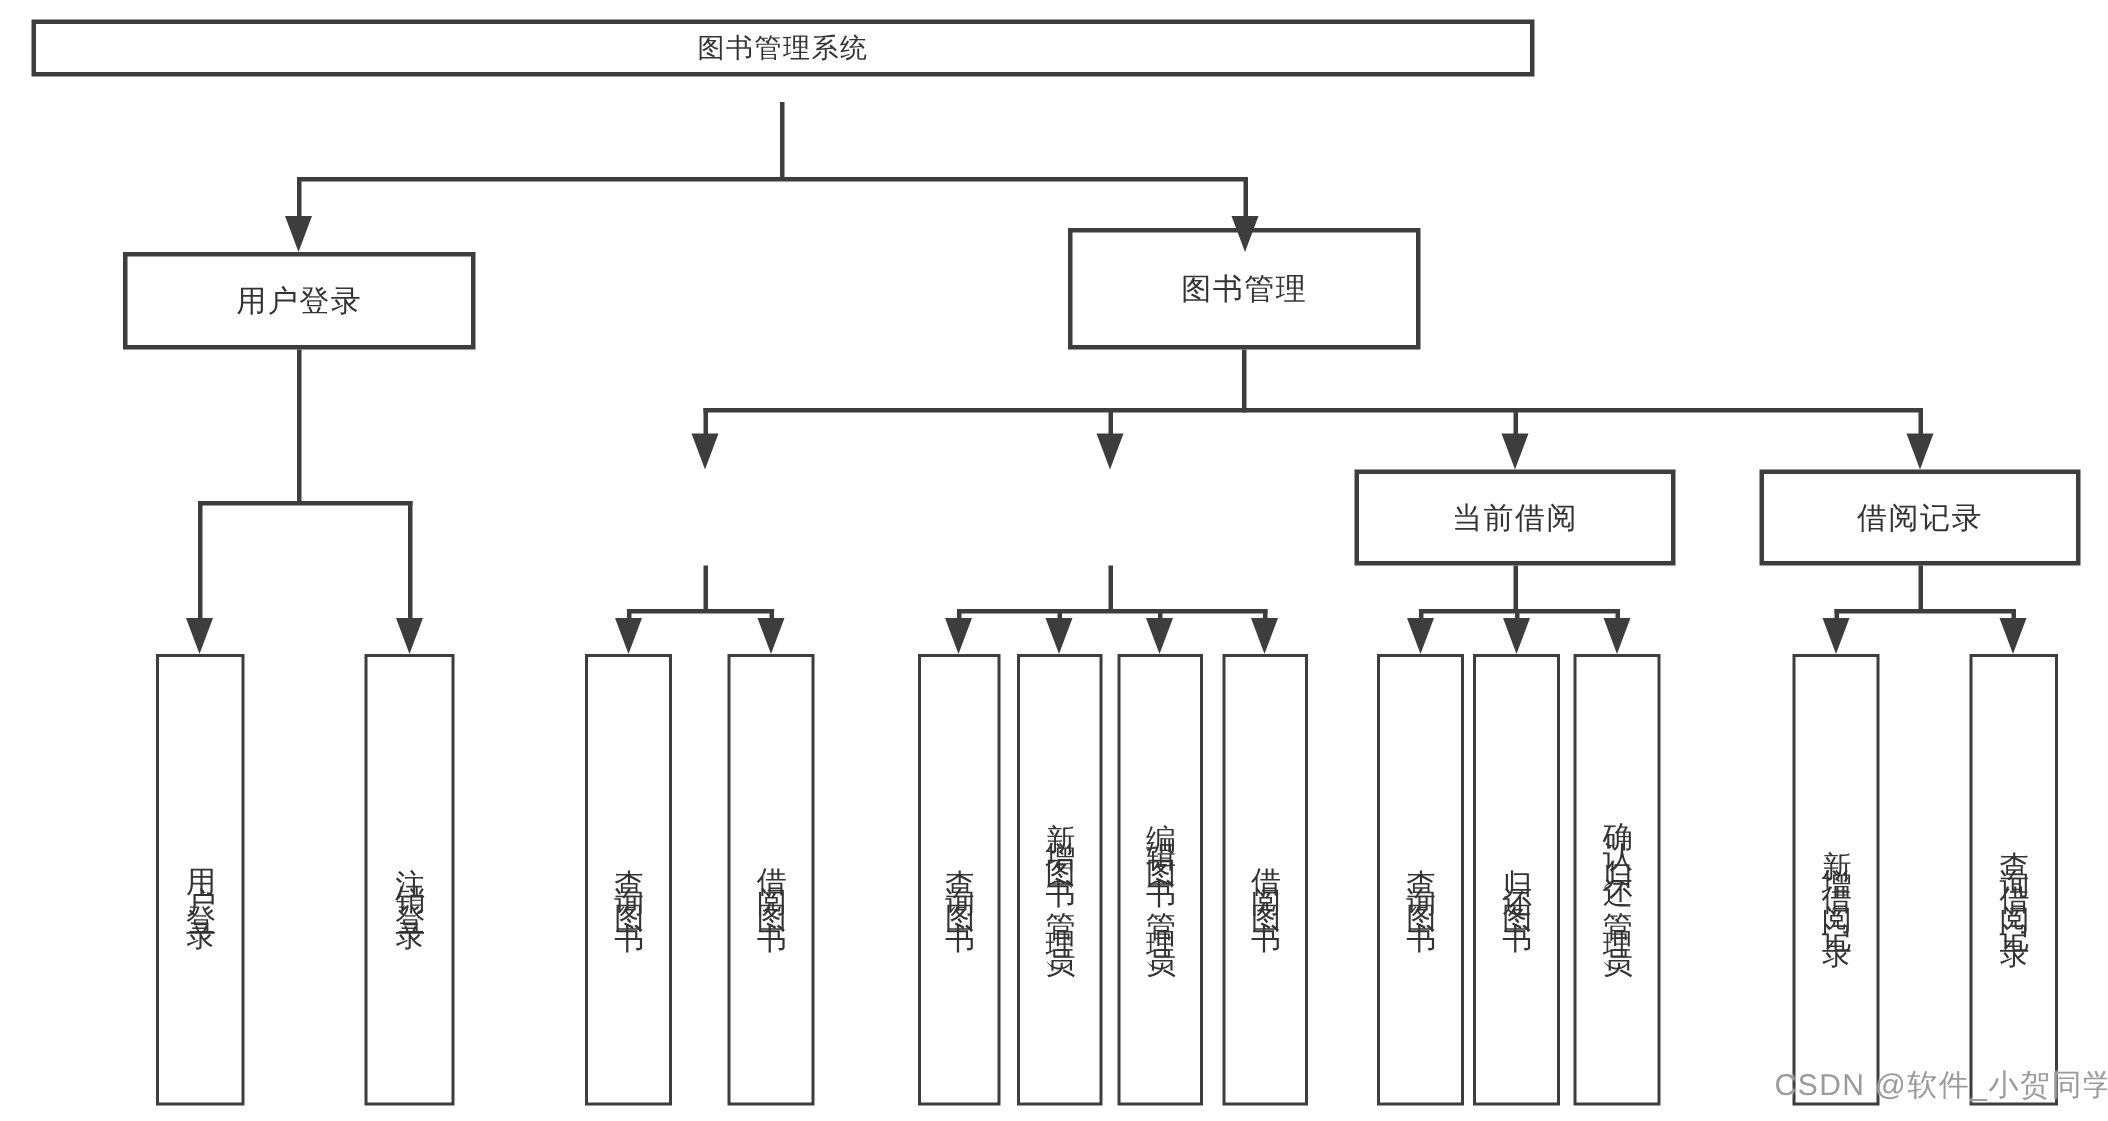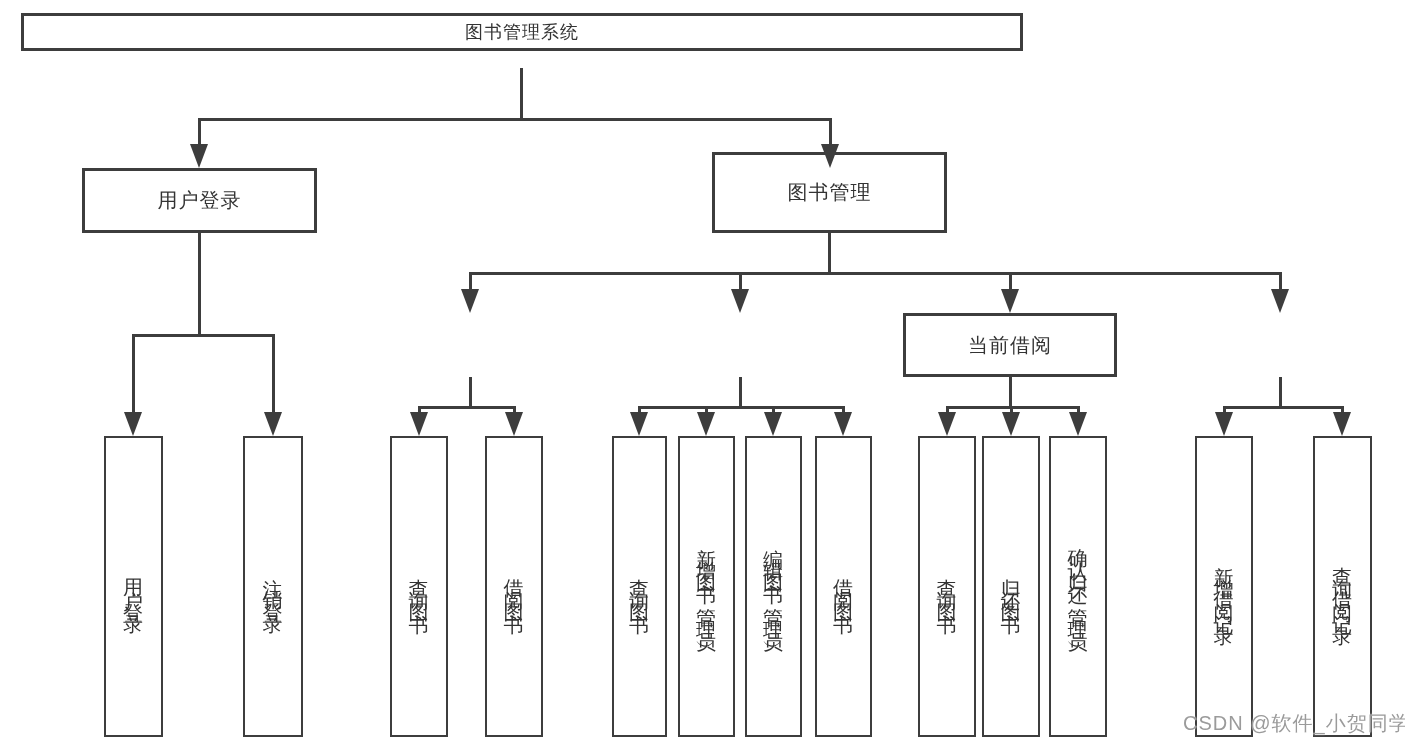--- a/index.html
+++ b/index.html
@@ -42,20 +42,21 @@
   <div class="box root" style="left:21px;top:13px;width:1002px;height:38px;">图书管理系统</div>
 
   <div class="box" style="left:82px;top:168px;width:235px;height:65px;">用户登录</div>
 
   <div class="box" style="left:712px;top:152px;width:235px;height:81px;">图书管理</div>
 
 
 
   <div class="box" style="left:903px;top:313px;width:214px;height:64px;">当前借阅</div>
 
+  <div class="box" style="left:1173px;top:313px;width:214px;height:64px;">借阅记录</div>
 
   <div class="leaf" style="left:104px;width:59px;">
     <span>用户登录</span>
     </div>
   <div class="leaf" style="left:243px;width:60px;">
     <span>注销登录</span>
     </div>
 
   <div class="leaf" style="left:390px;width:58px;">
     <span>查询图书</span>

